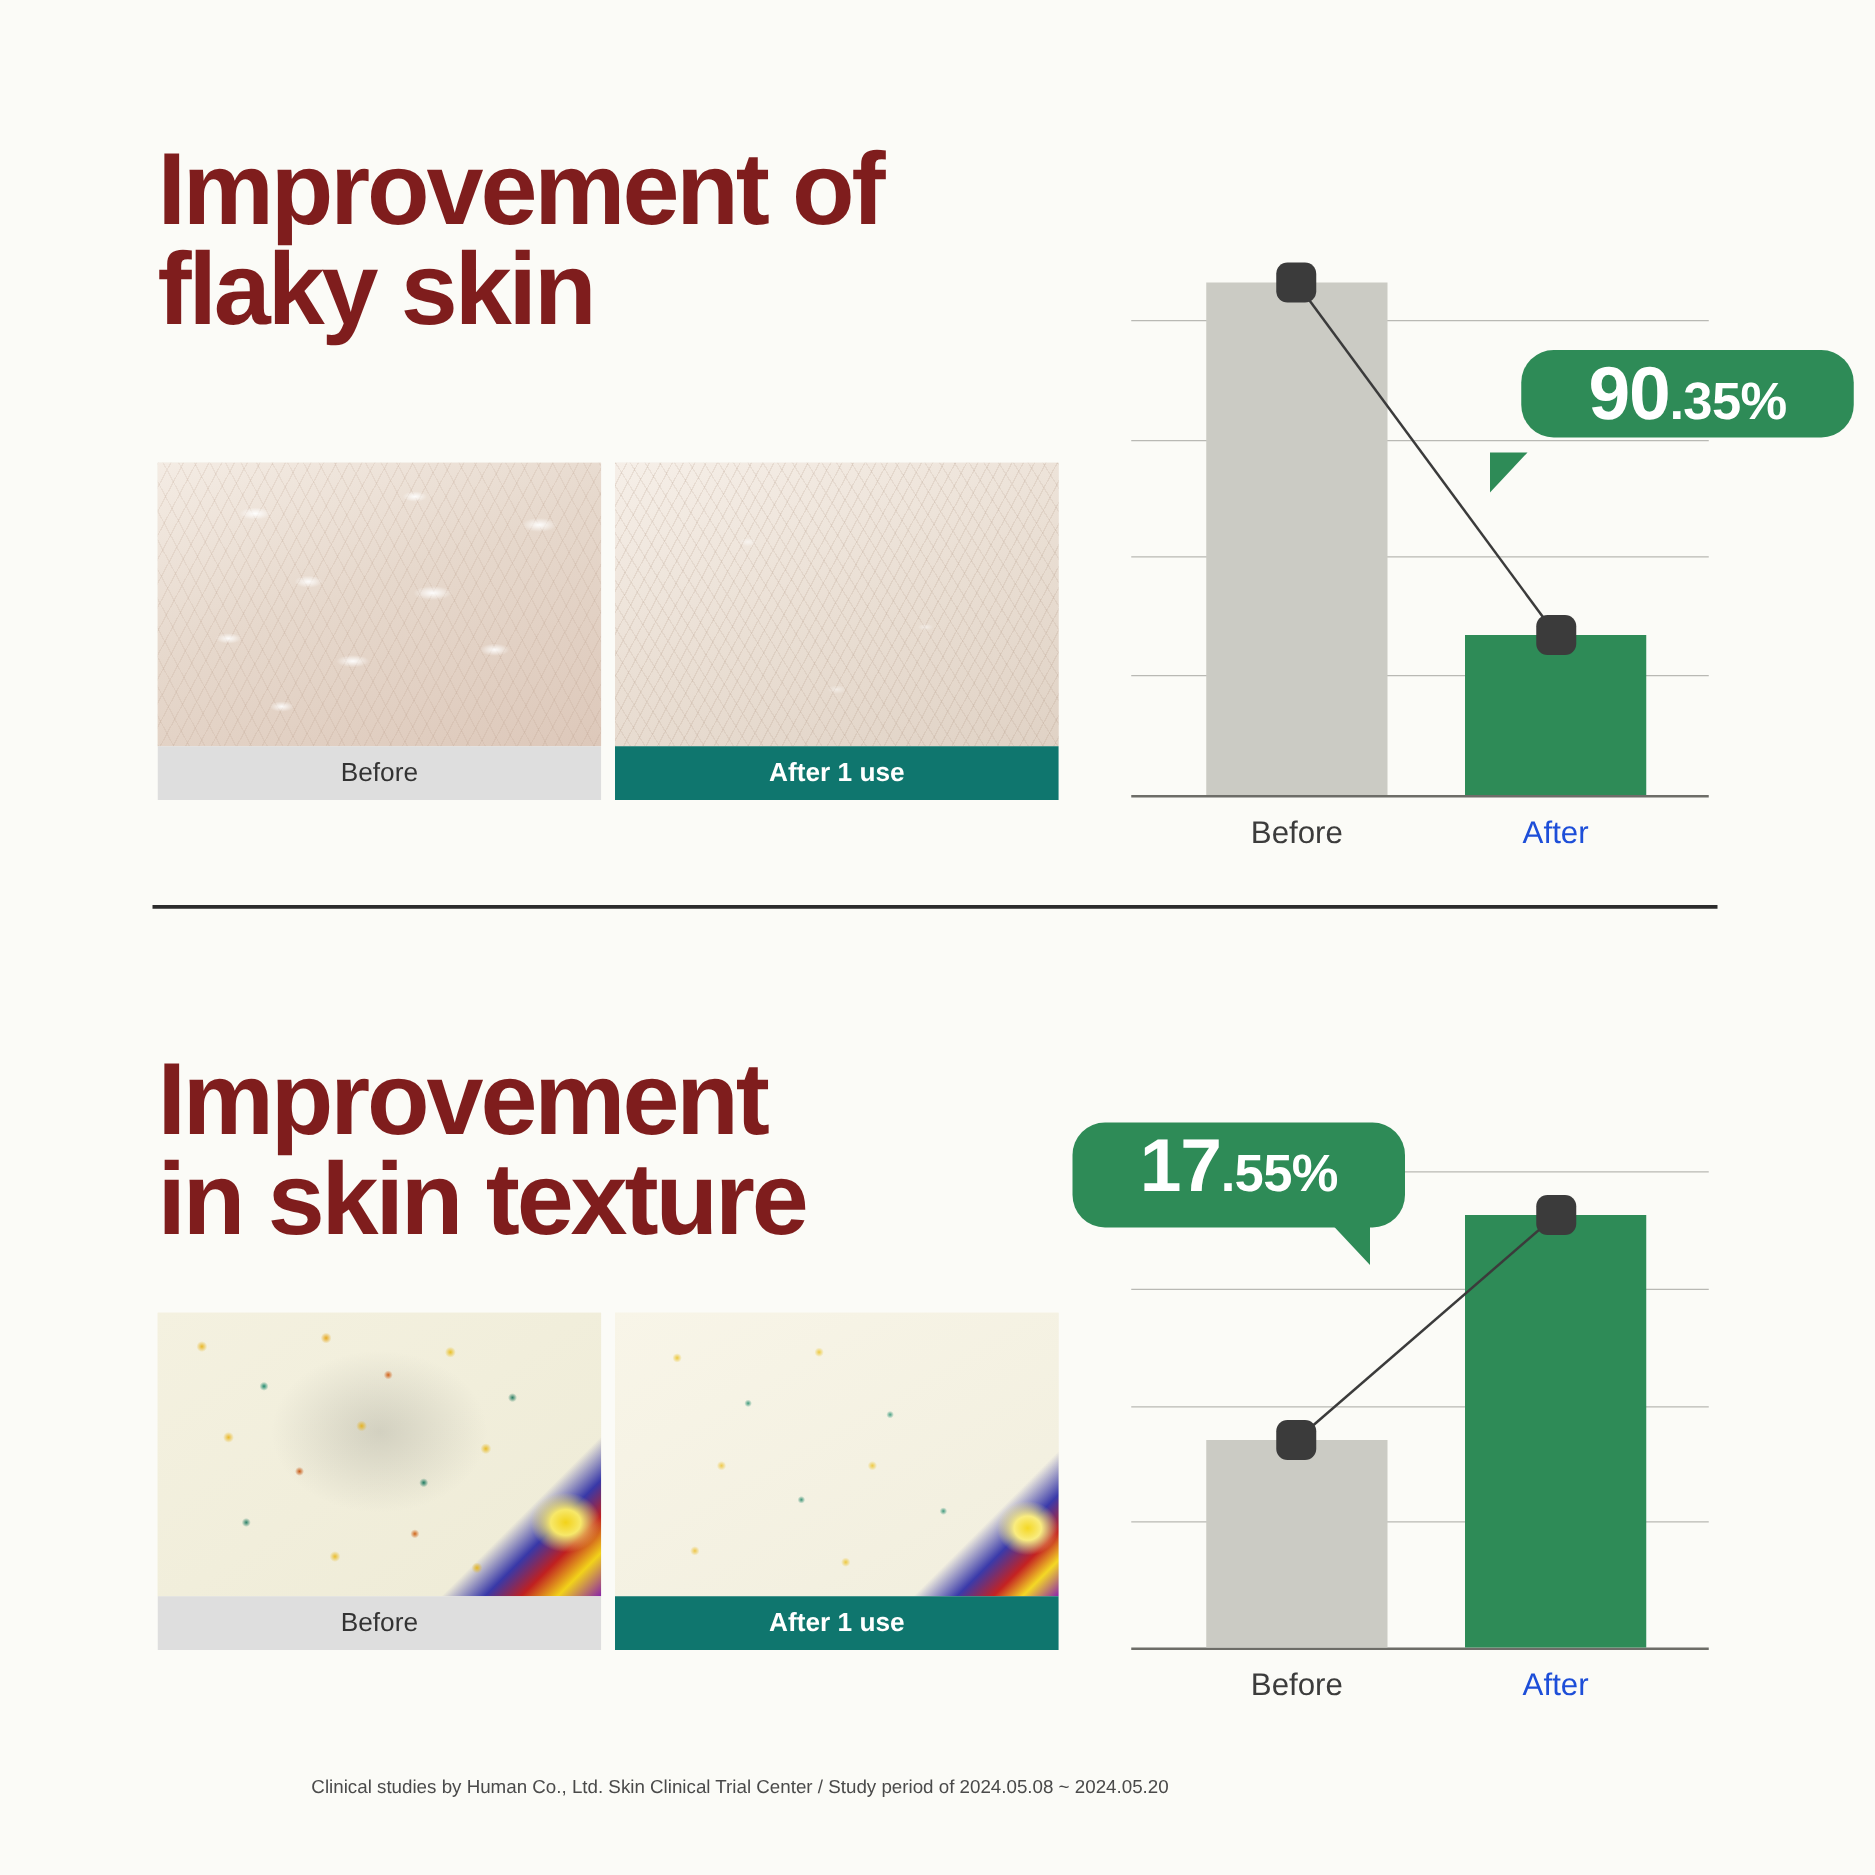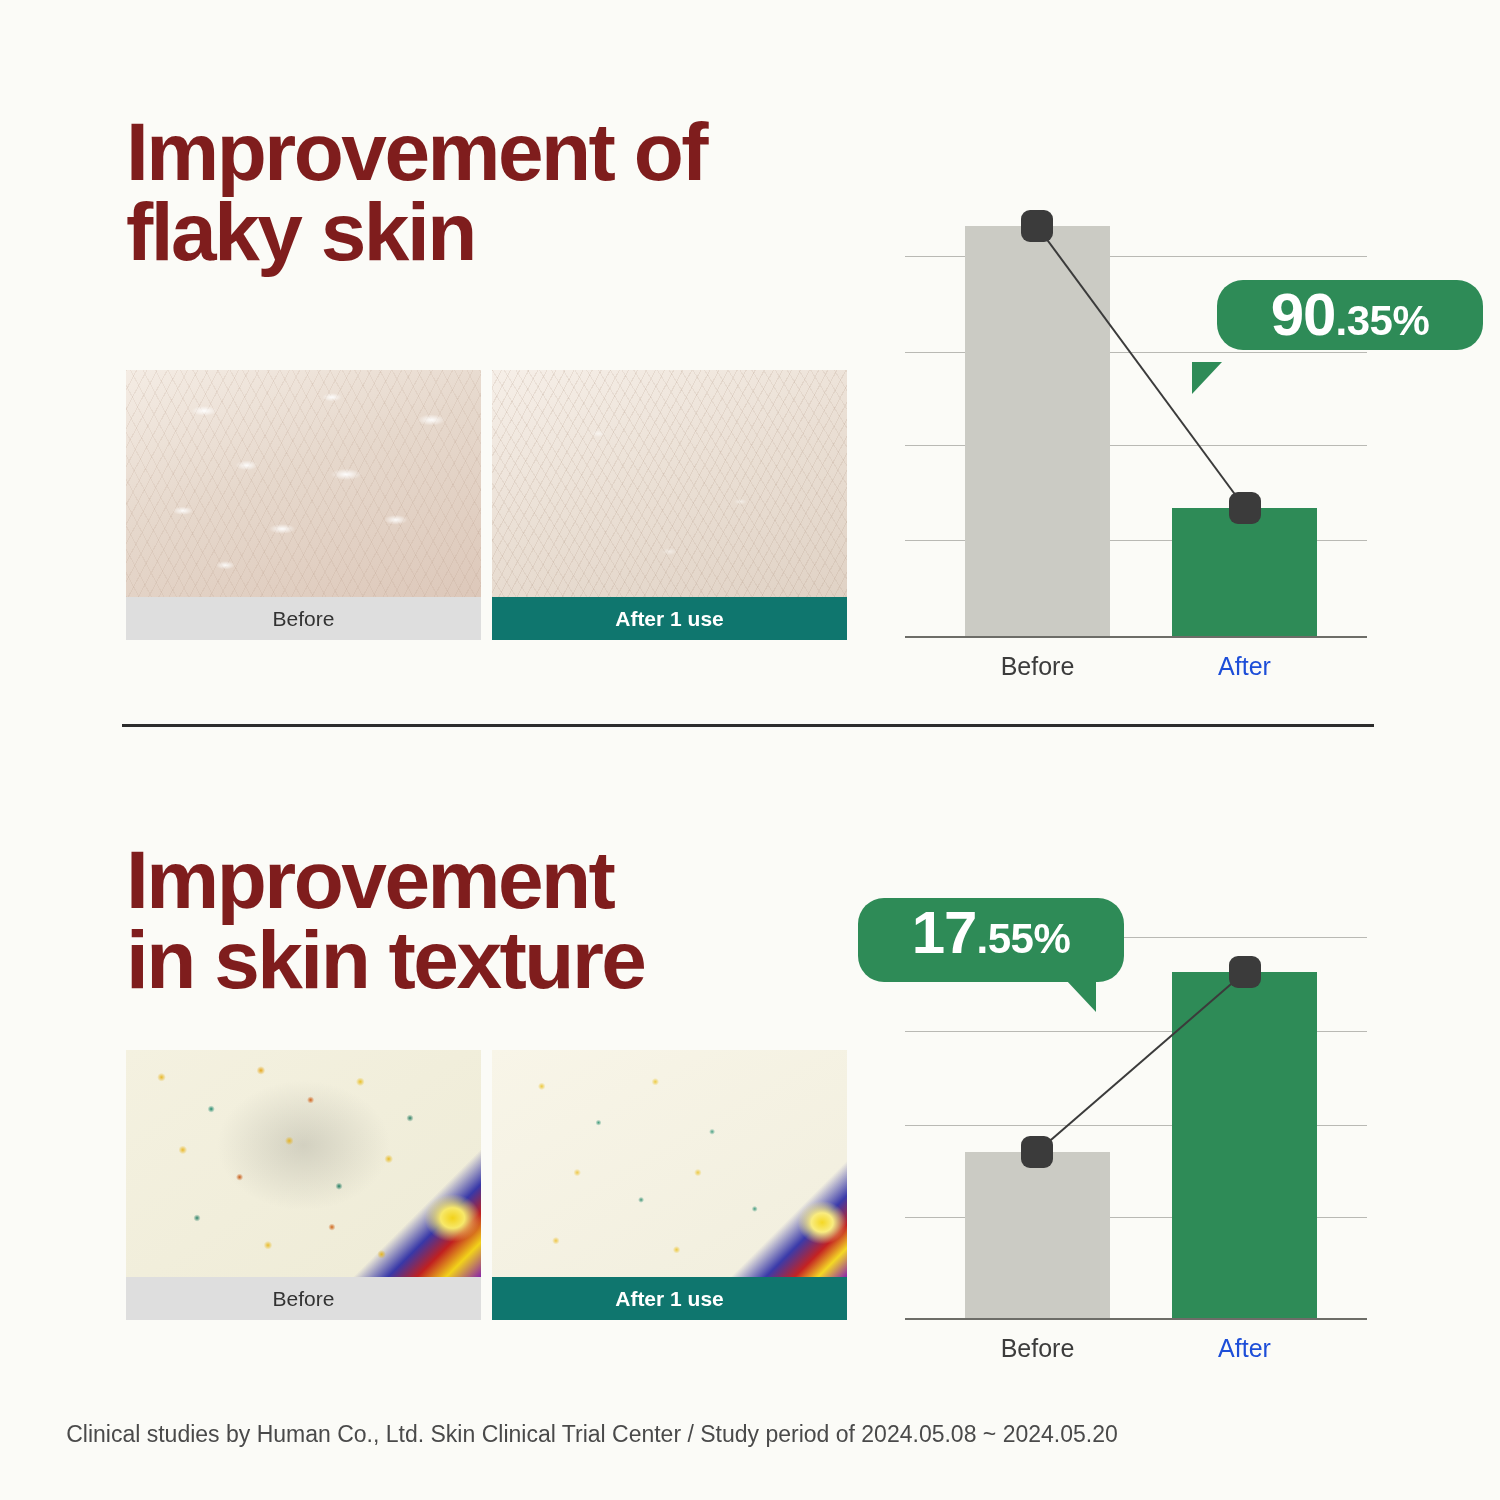--- a/index.html
+++ b/index.html
@@ -209,21 +209,21 @@
     width: 0; height: 0;
   }
 
   
   #footer {
     position: absolute;
     left: 0;
     top: 1421px;
     width: 1184px;
     text-align: center;
-    font-size: 23px;
+    font-size: 15px;
     color: #4a4a4a;
   }
 </style>
 </head>
 <body>
 
 <div id="page">
 
   <div class="section-title" id="title-1">Improvement of
 flaky skin</div>

